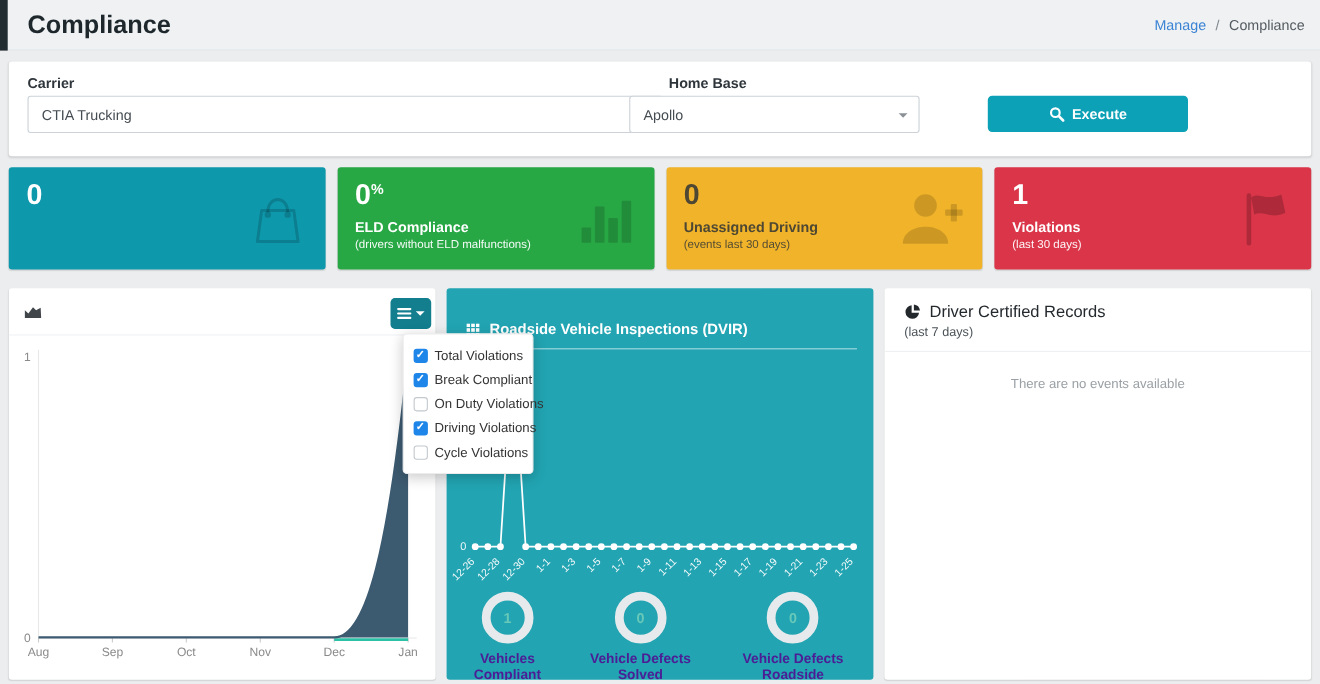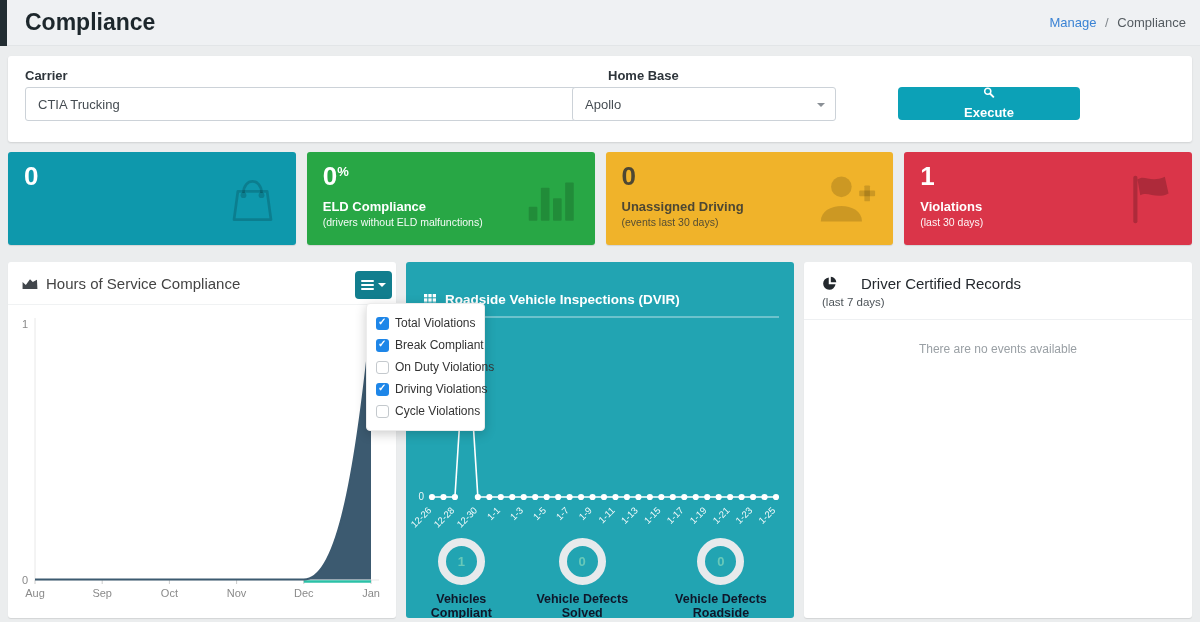--- a/index.html
+++ b/index.html
@@ -27,21 +27,21 @@
     padding:0 26px 0 12px; cursor:pointer; }
   .select .caret { position:absolute; right:10px; top:15px; width:0; height:0;
     border:4px solid transparent; border-top-color:#8a9096; }
   .lbl-carrier { left:17px; top:12px; }
   .sel-carrier { left:17px; top:31px; width:578px; }
   .lbl-homebase { left:600px; top:12px; }
   .sel-homebase { left:564px; top:31px; width:264px; }
   .execute-btn { position:absolute; left:890px; top:31px; width:182px; height:33px;
     background:#0CA1B7; border:none; border-radius:4px; color:#fff; font-size:13px;
     font-weight:700; font-family:inherit; display:flex; align-items:center; justify-content:center;
-    gap:7px; cursor:pointer;flex-direction:column; }
+    gap:7px; cursor:pointer; }
 
   
   .kpi-row { position:absolute; left:8px; top:152px; width:1184px; height:93px; display:flex; gap:11px; }
   .kpi-card { flex:1; border-radius:3px; position:relative; padding:10px 16px;
     box-shadow:0 1px 1px rgba(0,0,0,.1); overflow:hidden; color:#fff; }
   .kpi-num { font-size:26px; font-weight:700; line-height:1.1; display:inline-block; }
   .kpi-suffix { font-size:13px; font-weight:700; vertical-align:9px; }
   .kpi-label { font-size:13px; font-weight:700; margin-top:8px; }
   .kpi-sub { font-size:10.5px; margin-top:2px; opacity:.95; }
   .kpi-icon { position:absolute; right:16px; top:50%; transform:translateY(-50%); }
@@ -76,24 +76,24 @@
 
   .panel-dvir { background:#22A4B2; overflow:hidden; color:#fff; }
   .dvir-header { display:flex; align-items:center; gap:9px; padding:30px 18px 0; }
   .dvir-title { font-size:13.5px; font-weight:700; }
   #dvir-svg { position:absolute; left:0; top:40px; }
   .dvir-stats { position:absolute; left:0; top:276px; width:100%; display:flex; justify-content:space-evenly; }
   .stat { text-align:center; }
   .donut { width:47px; height:47px; border-radius:50%; border:8px solid #E7EAEC; margin:0 auto;
     display:flex; align-items:center; justify-content:center; font-size:13px; font-weight:700;
     color:#68C9B9; }
-  .stat-label { margin-top:7px; font-size:12.5px; font-weight:700; color:#0f172a; }
+  .stat-label { margin-top:7px; font-size:12.5px; font-weight:700; color:#4c1d95; }
 
   .dcr-header { padding:13px 18px 11px; border-bottom:1px solid #eef0f2; }
-  .dcr-title-row { display:flex; align-items:center; gap:24px; font-size:15px; font-weight:500; color:#24292e; }
+  .dcr-title-row { display:flex; align-items:center; gap:8px; font-size:15px; font-weight:500; color:#24292e; }
   .dcr-sub { font-size:11.5px; color:#4c5358; margin-top:4px; }
   .dcr-empty { text-align:center; margin-top:22px; font-size:12px; color:#9aa0a5; }
 
   svg text { font-family:"Liberation Sans", sans-serif; }
 </style>
 </head>
 <body>
 
 <div class="topbar">
   <div class="topbar-sliver"></div>
@@ -173,21 +173,20 @@
   </div>
 </div>
 
 <div class="panels">
 
   <div class="panel panel-white panel-hos">
     <div class="hos-header">
       <svg width="16" height="13" viewBox="0 0 17 14">
         <path d="M0.5,13 L0.5,5.5 L4,8.5 L8.5,2.5 L11.5,5.5 L16,3 L16.5,13 Z" fill="#41464b"></path>
       </svg>
-      <span class="hos-title">Hours of Service Compliance</span>
       <button class="menu-toggle">
         <span class="hamburger">
             <i></i>
             <i></i>
             <i></i>
           </span>
         <span class="caret-down-white"></span>
       </button>
     </div>
     <svg id="hos-svg" width="388" height="310">

